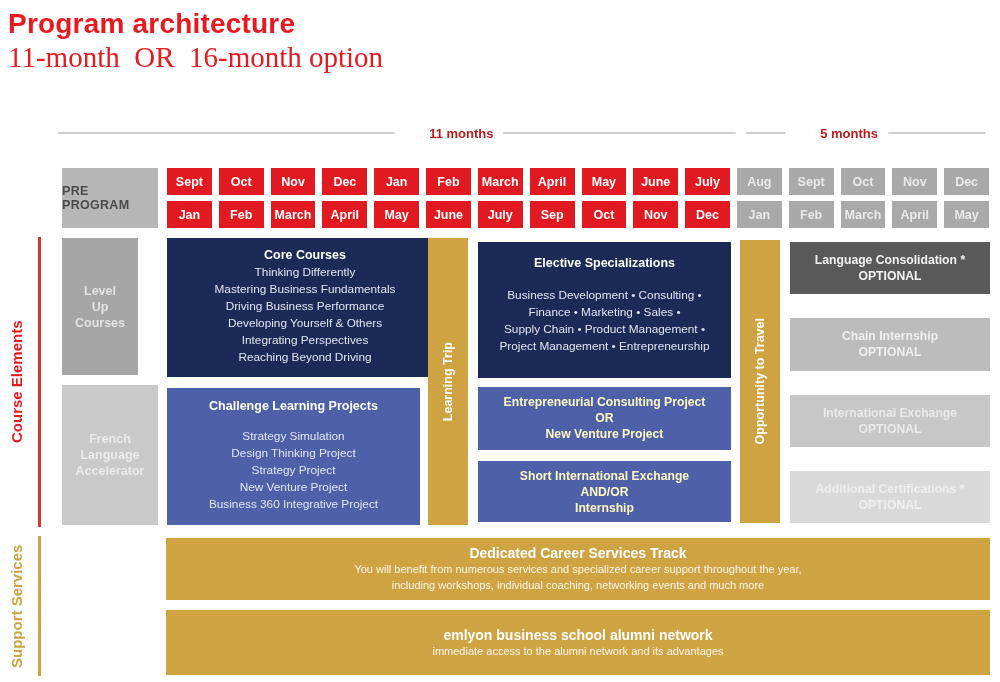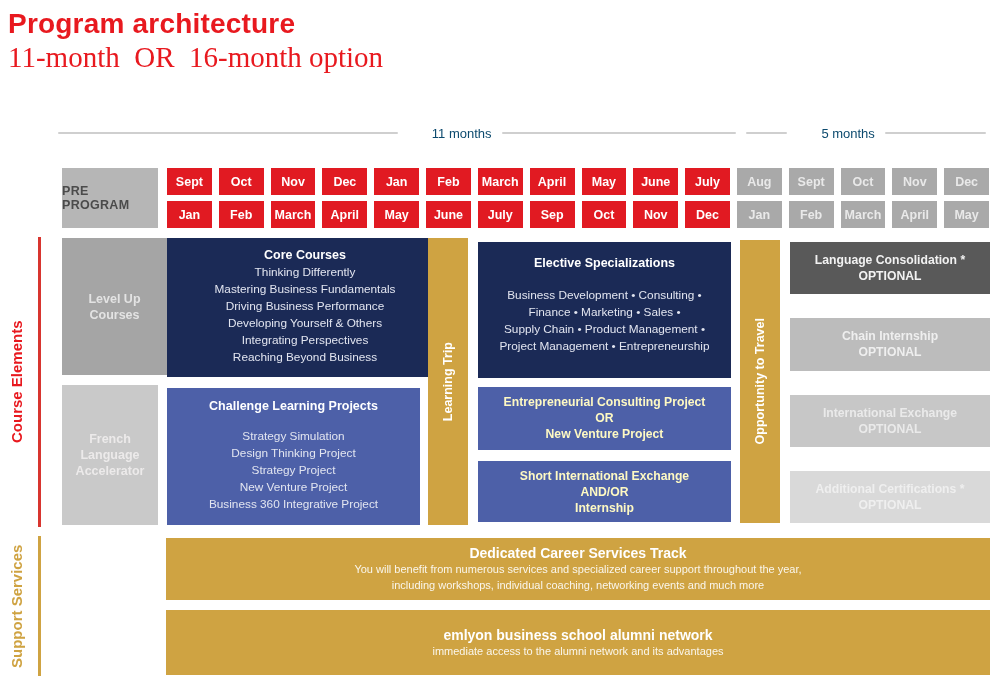--- a/index.html
+++ b/index.html
@@ -9,21 +9,21 @@
 
   
   .title { position:absolute; left:8px; top:8px; font-size:28px; font-weight:800; color:#e8191f; letter-spacing:.2px; }
   .subtitle { position:absolute; left:8px; top:41px; font-family:"Liberation Serif", serif; font-size:29px; color:#e8191f; white-space:pre; }
 
   
   .tl-seg { position:absolute; top:125px; height:16px; display:flex; align-items:center; gap:10px; }
   .tl-seg1 { left:58px; width:678px; }
   .tl-seg2 { left:746px; width:240px; }
   .tl-line { height:2px; background:#cfcfcf; border-radius:1px; }
-  .tl-label { font-size:13px; font-weight:400; color:#0c4a6e; white-space:nowrap;margin-left:24px; }
+  .tl-label { font-size:13px; font-weight:700; color:#b91c1c; white-space:nowrap;margin-left:24px; }
 
   
   .pre-program { position:absolute; left:62px; top:168px; width:96px; height:60px;
     background:#b6b6b6; color:#4b4b4b; font-size:12.5px; font-weight:700;
     display:flex; align-items:center; justify-content:center; letter-spacing:.3px; }
   .months-grid { position:absolute; left:167px; top:168px; width:822px; height:60px;
     display:grid; grid-template-columns:repeat(16,1fr); grid-template-rows:1fr 1fr; gap:6px 7px; }
   .month { display:flex; align-items:center; justify-content:center;
     font-size:12.5px; font-weight:700; color:#fff; }
   .month.red { background:#e11a22; }
@@ -38,21 +38,21 @@
   .vrule.course { left:38px; top:237px; height:290px; background:#d8352f; }
   .vrule.support { left:38px; top:536px; height:140px; background:#cfa342; }
 
   
   .box { position:absolute; color:#fff; text-align:center; }
   .navy { background:#1b2a56; }
   .blue { background:#4d60a8; }
   .gold { background:#cfa342; }
 
   .side-gray { display:flex; align-items:center; justify-content:center; font-weight:700; font-size:12.5px; line-height:16px; padding:0 14px; }
-  .level-up { left:62px; top:238px; width:105px; height:137px; background:#a5a5a5; color:#e3e3e3; }
+  .level-up { left:62px; top:238px; width:76px; height:137px; background:#a5a5a5; color:#e3e3e3; }
   .french { left:62px; top:385px; width:96px; height:140px; background:#c9c9c9; color:#eceaea; }
 
   .core { left:167px; top:238px; width:276px; height:139px; padding-top:9px; }
   .challenge { left:167px; top:388px; width:253px; height:137px; padding-top:10px; }
   .elective { left:478px; top:242px; width:253px; height:136px; padding-top:13px; }
   .box-title { font-size:12.5px; font-weight:700; line-height:17px; color:#ffffff; }
   .box-lines .line { font-size:11.8px; line-height:17px; color:#e2e5f0; }
   .challenge .box-lines { margin-top:13px; }
   .elective .box-lines { margin-top:15px; }
 
@@ -143,21 +143,21 @@
   <div class="box side-gray french">French Language Accelerator</div>
 
   <div class="box navy core">
     <div class="box-title">Core Courses</div>
     <div class="box-lines">
         <div class="line">Thinking Differently</div>
         <div class="line">Mastering Business Fundamentals</div>
         <div class="line">Driving Business Performance</div>
         <div class="line">Developing Yourself &amp; Others</div>
         <div class="line">Integrating Perspectives</div>
-        <div class="line">Reaching Beyond Business</div>
+        <div class="line">Reaching Beyond Driving</div>
       </div>
   </div>
 
   <div class="box blue challenge">
     <div class="box-title">Challenge Learning Projects</div>
     <div class="box-lines">
         <div class="line">Strategy Simulation</div>
         <div class="line">Design Thinking Project</div>
         <div class="line">Strategy Project</div>
         <div class="line">New Venture Project</div>

